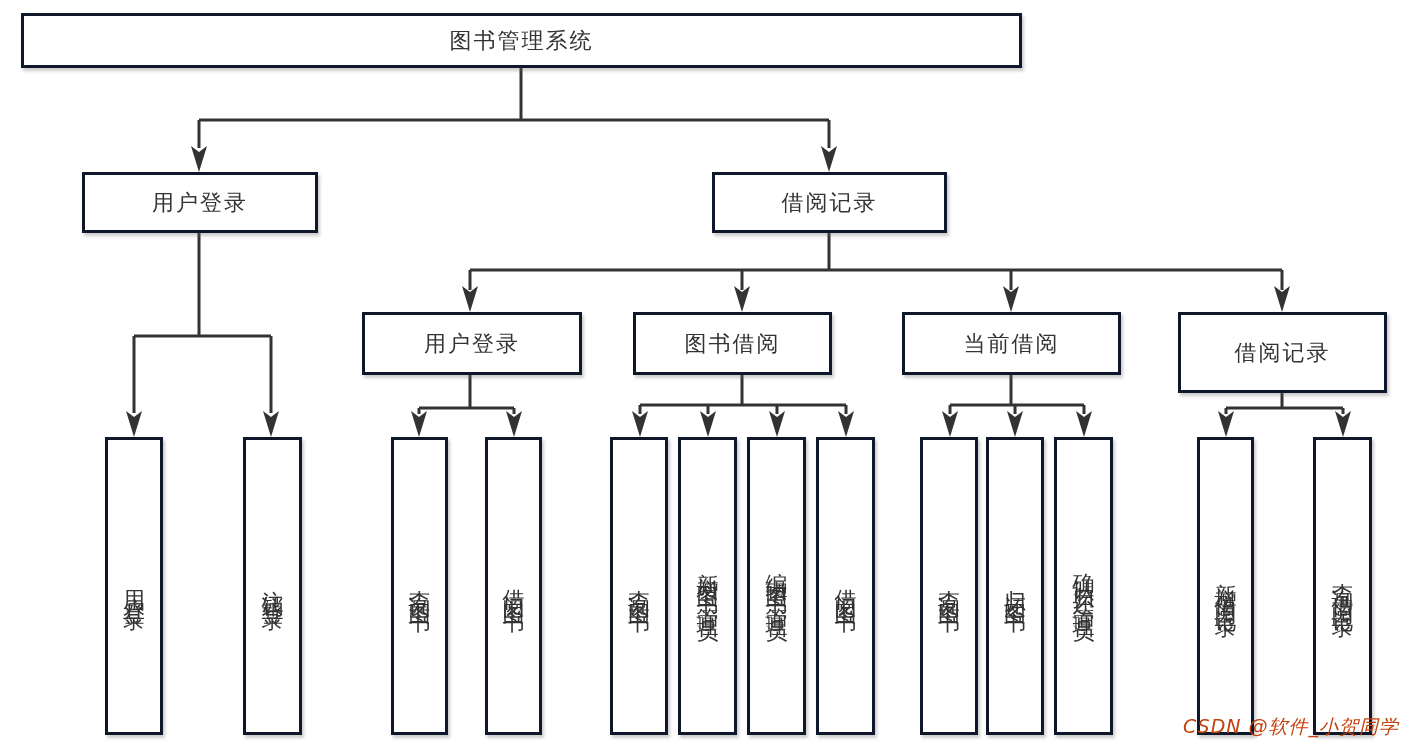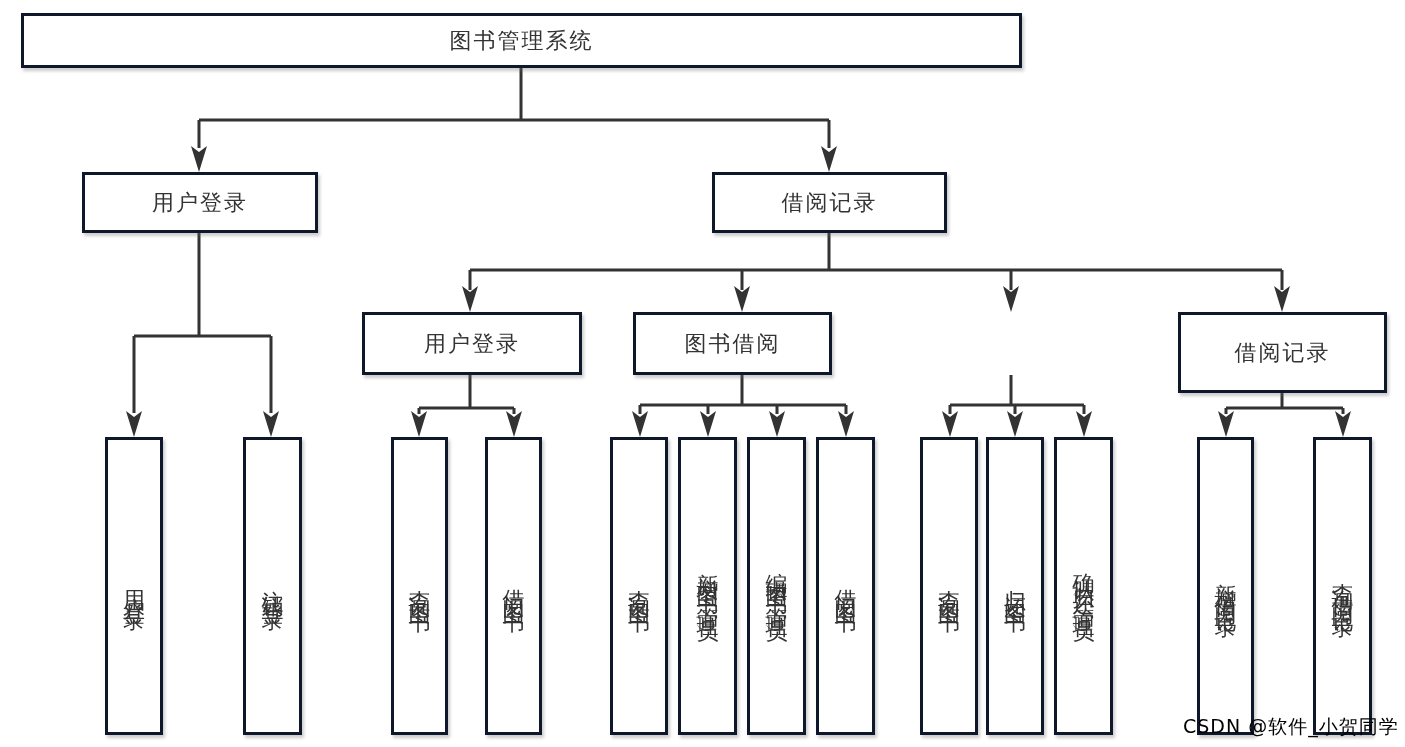--- a/index.html
+++ b/index.html
@@ -51,24 +51,25 @@
   #l-cb-query{left:920px;top:437px;width:58px;height:298px;}
   #l-cb-return{left:986px;top:437px;width:58px;height:298px;}
   #l-cb-confirm{left:1054px;top:437px;width:59px;height:298px;}
   #l-br-add{left:1197px;top:437px;width:57px;height:298px;}
   #l-br-query{left:1313px;top:437px;width:59px;height:298px;}
 
   #watermark{
     position:absolute;
     left:1183px;top:714px;
     font-size:19px;
-    color:#000000;
+    color:#c2410c;
     letter-spacing:1px;
     white-space:nowrap;
     z-index:5;
+    font-style:italic;
   }
 </style>
 </head>
 <body>
 
 <div id="stage">
 
   <svg id="wires" viewBox="0 0 1405 747" xmlns="http://www.w3.org/2000/svg">
     <g stroke="#333333" stroke-width="3" fill="none">
 
@@ -109,20 +110,21 @@
     </g>
   </svg>
 
   <div class="box" id="n-root">图书管理系统</div>
 
   <div class="box" id="n-user-login">用户登录</div>
   <div class="box" id="n-book-mgmt">借阅记录</div>
 
   <div class="box" id="n-new-rec">用户登录</div>
   <div class="box" id="n-book-borrow">图书借阅</div>
+  <div class="box" id="n-cur-borrow">当前借阅</div>
   <div class="box" id="n-borrow-rec">借阅记录</div>
 
   <div class="box vbox" id="l-login">用户登录</div>
   <div class="box vbox" id="l-logout">注销登录</div>
 
   <div class="box vbox" id="l-rec-query">查询图书</div>
   <div class="box vbox" id="l-rec-borrow">借阅图书</div>
 
   <div class="box vbox" id="l-bb-query">查询图书</div>
   <div class="box vbox" id="l-bb-add">新增图书（管理员）</div>

